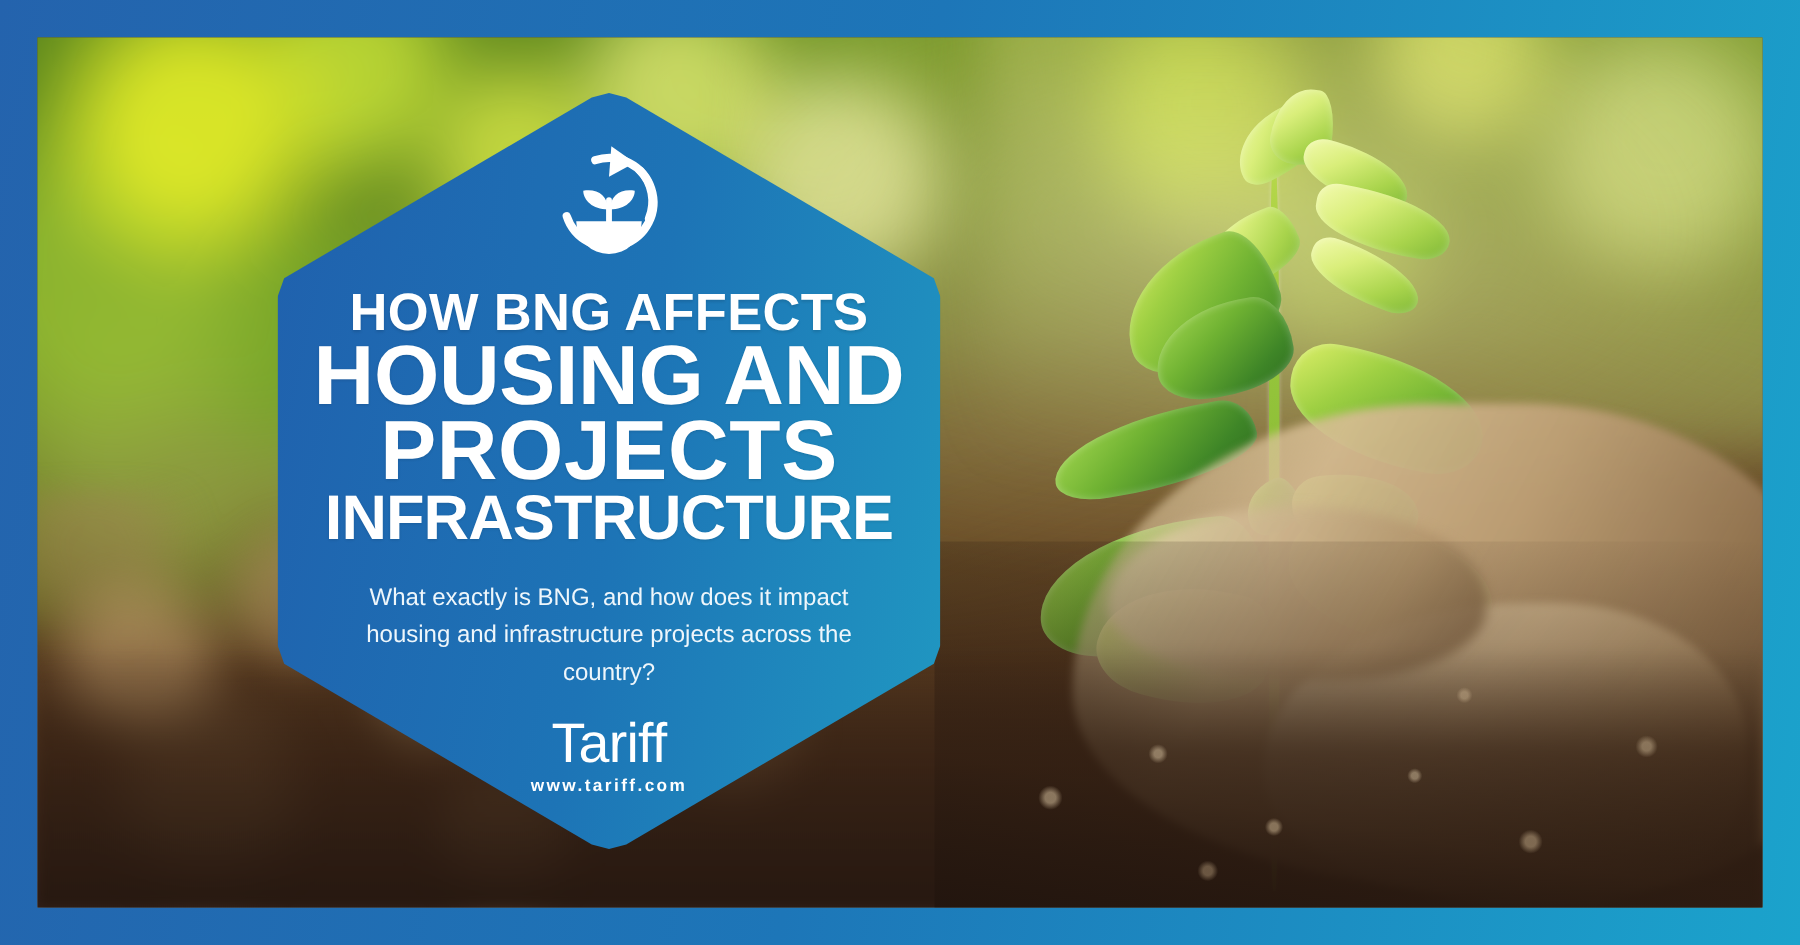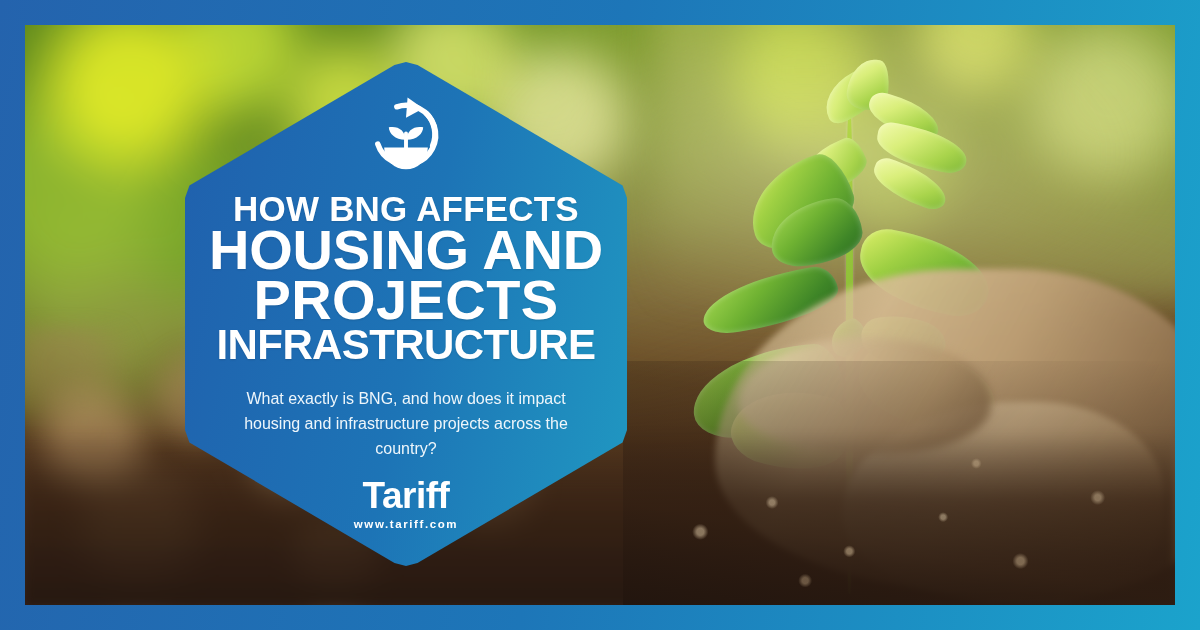--- a/index.html
+++ b/index.html
@@ -251,21 +251,21 @@
   
   #brand-block {
     position: absolute;
     left: 0; right: 0;
     top: 415px;
     text-align: center;
   }
   #brand-name {
     color: #ffffff;
     font-size: 37px;
-    font-weight: 700;
+    font-weight: 400;
     letter-spacing: -0.5px;
     line-height: 1;
   }
   #brand-url {
     color: #ffffff;
     font-size: 11.5px;
     letter-spacing: 1.6px;
     font-weight: 600;
     margin-top: 4px;
   }

